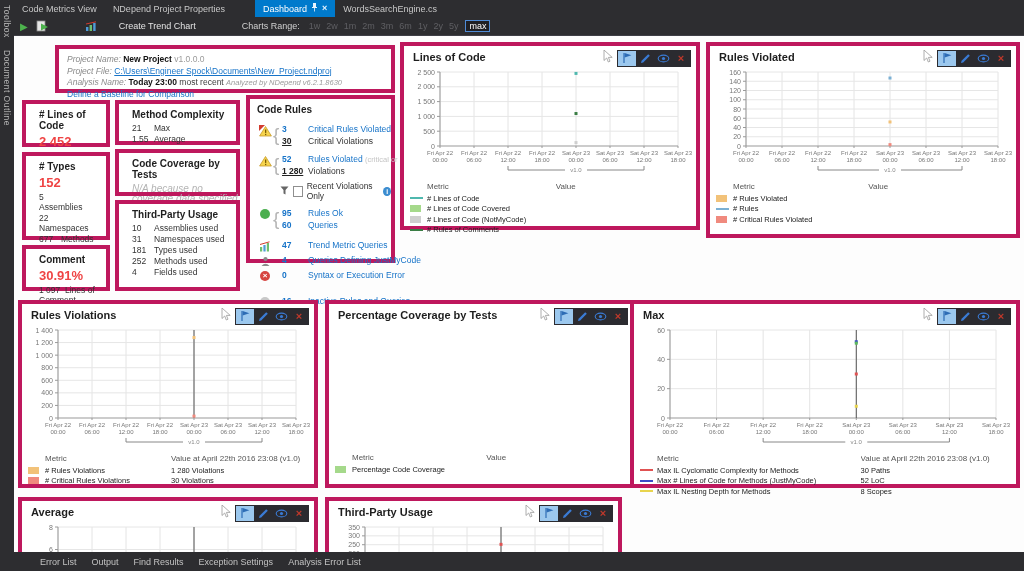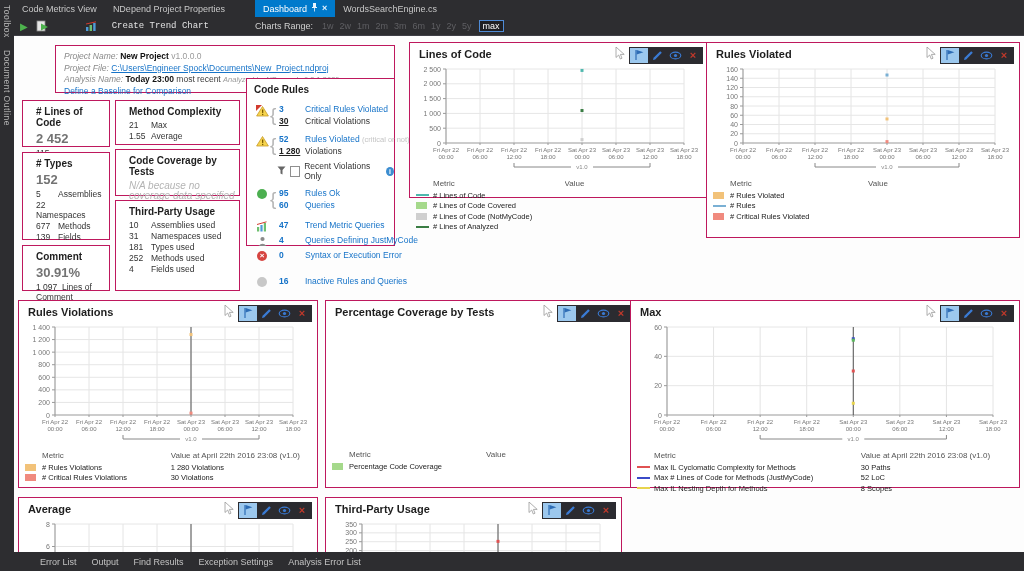--- a/index.html
+++ b/index.html
@@ -13,43 +13,43 @@
   .tab-bar{position:absolute;left:14px;top:0;width:1010px;height:17px;background:#2d2d30;display:flex;align-items:stretch;font-size:9px;color:#c8c8c8;}
   .tab{display:flex;align-items:center;gap:4px;padding:0 8px;white-space:nowrap;}
   .tab.gap{margin-left:22px;}
   .tab.active{background:#007acc;color:#fff;}
   .tab .x{font-size:9px;line-height:9px;color:#e8f4ff;font-weight:bold;}
 
   
   .toolbar{position:absolute;left:14px;top:17px;width:1010px;height:19px;background:#2d2d30;border-bottom:1px solid #3f3f46;display:flex;align-items:center;font-size:9px;color:#d0d0d0;box-sizing:border-box;}
   .toolbar .play{color:#4db24d;font-size:10px;margin:0 8px 0 6px;}
   .toolbar .icsp{margin-right:10px;display:inline-flex;align-items:center;}
-  .toolbar .ctc{margin:0 46px 0 4px;color:#e2e2e2;font-family:Liberation Mono, monospace;}
+  .toolbar .ctc{margin:0 46px 0 11px;color:#e2e2e2;}
   .range-lbl{color:#cfcfcf;margin-right:6px;}
   .range-opt{color:#5f5f63;margin:0 3px;}
   .range-max{color:#fff;border:1px solid #4f8bd6;padding:0 3px;margin-left:4px;background:#1f1f23;}
 
   
   .main{position:absolute;left:14px;top:36px;width:1010px;height:516px;background:#fdfdfd;overflow:hidden;}
-  .panel{position:absolute;background:#fff;border:1px solid #be185d;box-sizing:border-box;}
+  .panel{position:absolute;background:#fff;border:4px solid #be185d;box-sizing:border-box;}
   .panel-title{font-size:11px;font-weight:bold;color:#1e1e1e;padding:5px 0 0 9px;}
   .panel-title.sm{font-size:10px;padding:5px 0 2px 7px;}
 
   
   .proj{font-size:8.5px;color:#3c3c3c;padding:5px 8px;line-height:11.5px;}
   .lbl-it{font-style:italic;color:#8a8a8a;}
   .bold{font-weight:bold;color:#111;}
   .muted{color:#9a9a9a;}
   .lnk{color:#1673c8;text-decoration:none;cursor:pointer;}
   .lnk.u{text-decoration:underline;}
   .small-it{font-style:italic;color:#9a9a9a;font-size:7.5px;}
 
   
   .mp{padding:0 6px 4px 6px;font-size:8.5px;color:#333;}
-  .mp .big{font-size:13px;font-weight:bold;color:#737373;padding:1px 0 1px 7px;}
+  .mp .big{font-size:13px;font-weight:bold;color:#ef4444;padding:1px 0 1px 7px;}
   .mrow{padding:1px 0 0 7px;}
   .mv{display:inline-block;min-width:22px;}
   .na{color:#b3b3b3;font-size:10px;line-height:10px;padding:2px 0 1px 7px;width:112px;font-style:italic;}
   .mp-link{padding:1px 0 0 7px;font-size:8.5px;}
 
   
   .cr-row{display:flex;align-items:flex-start;margin:7px 0 0 7px;font-size:8.5px;color:#333;}
   .cr-row .ic{width:16px;flex:0 0 16px;display:flex;justify-content:center;padding-top:1px;}
   .brace{color:#b5b5b5;font-size:19px;line-height:22px;font-weight:200;flex:0 0 7px;}
   .cr-lines{padding-left:2px;}
@@ -210,21 +210,21 @@
 
     <div class="panel mp" style="left:101px;top:164px;width:125px;height:91px">
       <div class="panel-title sm">Third-Party Usage</div>
       <div class="mrow"><span class="mv">10</span><span>Assemblies used</span></div>
       <div class="mrow"><span class="mv">31</span><span>Namespaces used</span></div>
       <div class="mrow"><span class="mv">181</span><span>Types used</span></div>
       <div class="mrow"><span class="mv">252</span><span>Methods used</span></div>
       <div class="mrow"><span class="mv">4</span><span>Fields used</span></div>
     </div>
 
-    <div class="panel" style="left:232px;top:42px;width:149px;height:168px">
+    <div class="panel" style="left:232px;top:59px;width:149px;height:168px">
       <div class="panel-title sm">Code Rules</div>
 
       <div class="cr-row">
         <span class="ic">
           <svg width="13" height="12" viewBox="0 0 13 12">
               <polygon points="6.5,1.5 12.4,11 0.6,11" fill="#f6d44d" stroke="#c89b2a" stroke-width="0.8"></polygon>
               <rect x="6" y="4.5" width="1.3" height="3.4" fill="#7a5b00"></rect>
               <rect x="6" y="8.8" width="1.3" height="1.3" fill="#7a5b00"></rect>
               <polygon points="0,0 6,0 0,6" fill="#d23b2e"></polygon>
             </svg>
@@ -309,21 +309,21 @@
       <div class="cr-row" style="margin-top:14px">
         <span class="ic">
             <span class="dot gr"></span>
           </span>
         <div class="cr-lines" style="padding-left:9px">
             <div class="cr-line"><span class="cr-num b">16</span><a class="lnk">Inactive Rules and Queries</a></div>
           </div>
       </div>
     </div>
 
-    <div class="panel" style="left:395px;top:6px;width:300px;height:156px">
+    <div class="panel" style="left:386px;top:6px;width:300px;height:188px">
       <div class="panel-title">Lines of Code</div>
       <div class="mini-tb">
         <span><svg width="11" height="13" viewBox="0 0 11 13">
               <polygon points="1,0 1,10.5 3.7,8 5.3,12 7,11.2 5.4,7.4 9.2,7.4" fill="#fff" stroke="#999" stroke-width="0.8"></polygon>
             </svg></span>
         <span class="tb-box">
           <span class="tb-ic active">
               <svg width="10" height="12" viewBox="0 0 10 12">
                 <path d="M2,1 V11" stroke="#2d6cb5" stroke-width="1.2"></path>
                 <polygon points="2.6,1 9.4,3.2 2.6,5.4" fill="#2d6cb5"></polygon>
@@ -430,21 +430,21 @@
             <span class="lg-sw">
               <span class="sw-box" style="background:#cfcfcf"></span>
             </span>
             <span class="lg-label" style="width:46%"># Lines of Code (NotMyCode)</span>
             <span class="lg-val"></span>
           </div>
           <div class="lg-row">
             <span class="lg-sw">
               <span class="sw-line" style="background:#3a7d44"></span>
             </span>
-            <span class="lg-label" style="width:46%"># Lines of Analyzed</span>
+            <span class="lg-label" style="width:46%"># Rules of Comments</span>
             <span class="lg-val"></span>
           </div>
         </div>
     </div>
 
     <div class="panel" style="left:692px;top:6px;width:314px;height:196px">
       <div class="panel-title">Rules Violated</div>
       <div class="mini-tb">
         <span><svg width="11" height="13" viewBox="0 0 11 13">
               <polygon points="1,0 1,10.5 3.7,8 5.3,12 7,11.2 5.4,7.4 9.2,7.4" fill="#fff" stroke="#999" stroke-width="0.8"></polygon>

